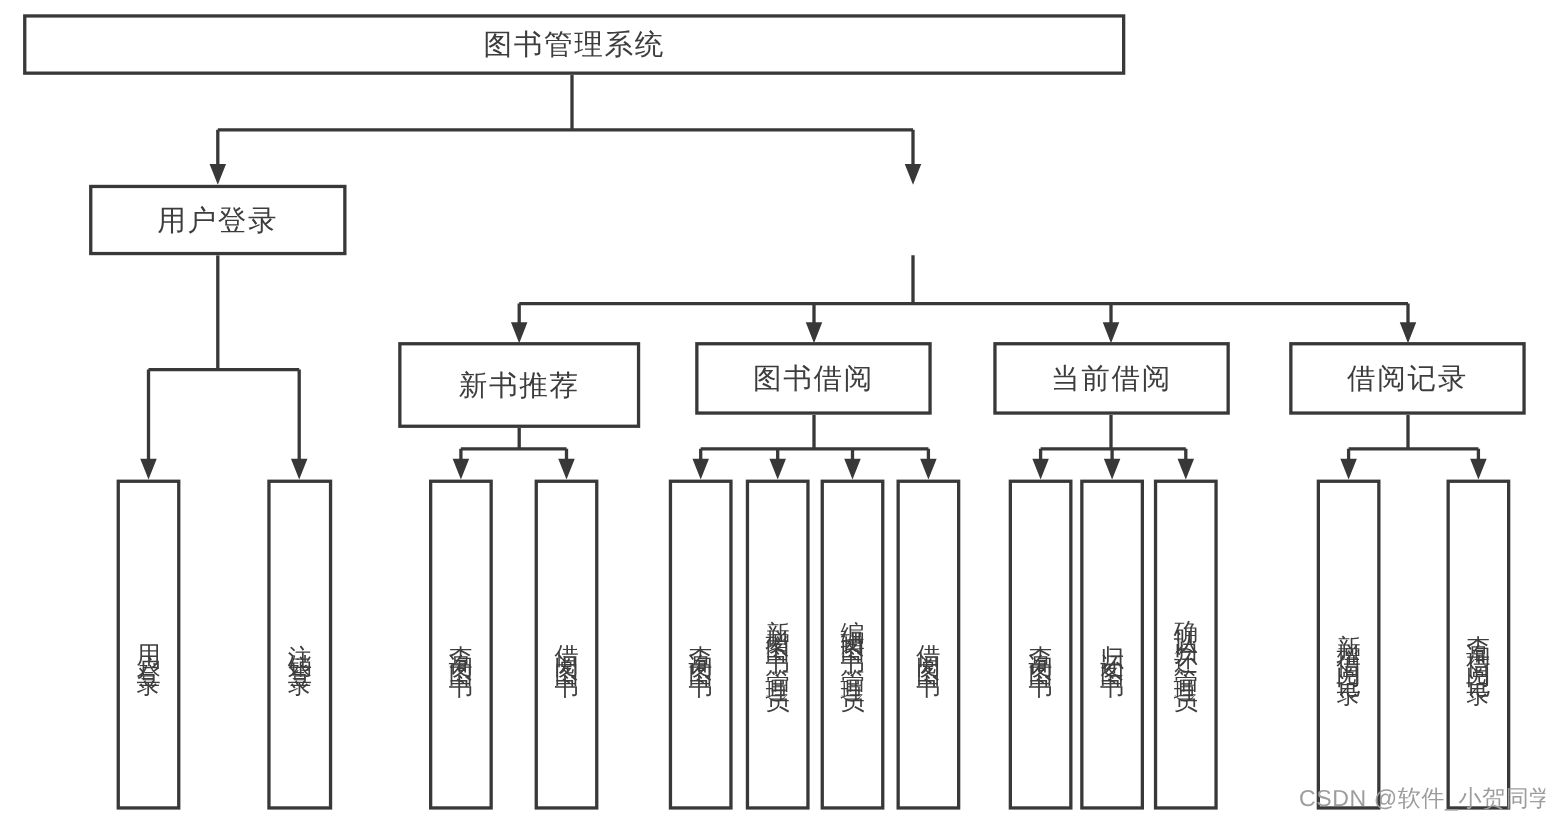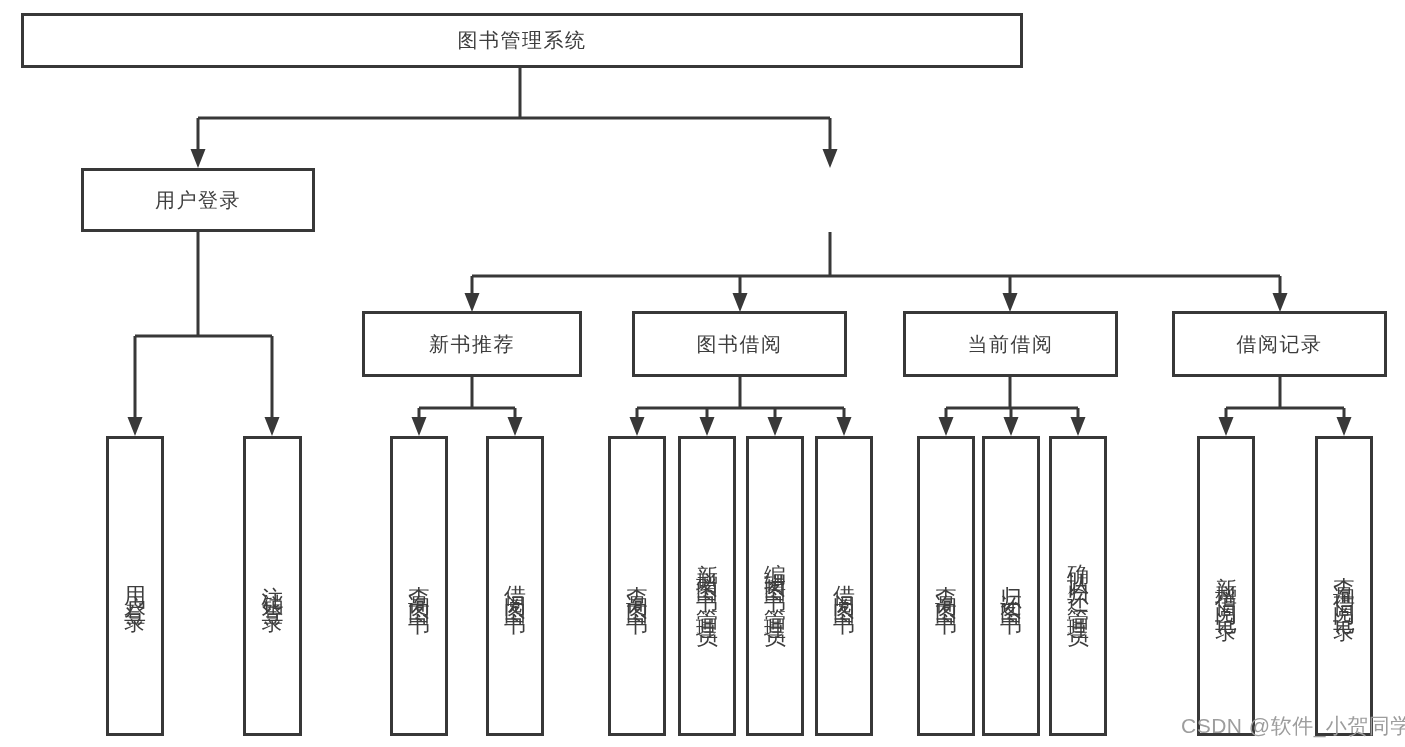--- a/index.html
+++ b/index.html
@@ -19,21 +19,21 @@
   .wires{position:absolute;left:0;top:0;width:1405px;height:747px;}
   .box{
     position:absolute;
     box-sizing:border-box;
     border:3px solid var(--line);
     background:#fff;
     display:flex;align-items:center;justify-content:center;
     color:var(--text);
   }
   .box.h .lbl{
-    font-size:20px;
+    font-size:26px;
     letter-spacing:1.5px;
     white-space:nowrap;
   }
   .box.v .lbl{
     writing-mode:vertical-rl;
     text-orientation:mixed;
     font-size:22px;
     line-height:1;
     letter-spacing:9px;
     max-height:288px;
@@ -85,21 +85,21 @@
   </svg>
 
   <div class="box h" style="left:21px;top:13px;width:1002px;height:55px;">
     <span class="lbl">图书管理系统</span>
   </div>
 
   <div class="box h" style="left:81px;top:168px;width:234px;height:64px;">
     <span class="lbl">用户登录</span>
   </div>
 
-  <div class="box h" style="left:362px;top:311px;width:220px;height:66px;">
+  <div class="box h" style="left:362px;top:311px;width:220px;height:78px;">
     <span class="lbl">新书推荐</span>
   </div>
   <div class="box h" style="left:632px;top:311px;width:215px;height:66px;">
     <span class="lbl">图书借阅</span>
   </div>
   <div class="box h" style="left:903px;top:311px;width:215px;height:66px;">
     <span class="lbl">当前借阅</span>
   </div>
   <div class="box h" style="left:1172px;top:311px;width:215px;height:66px;">
     <span class="lbl">借阅记录</span>

